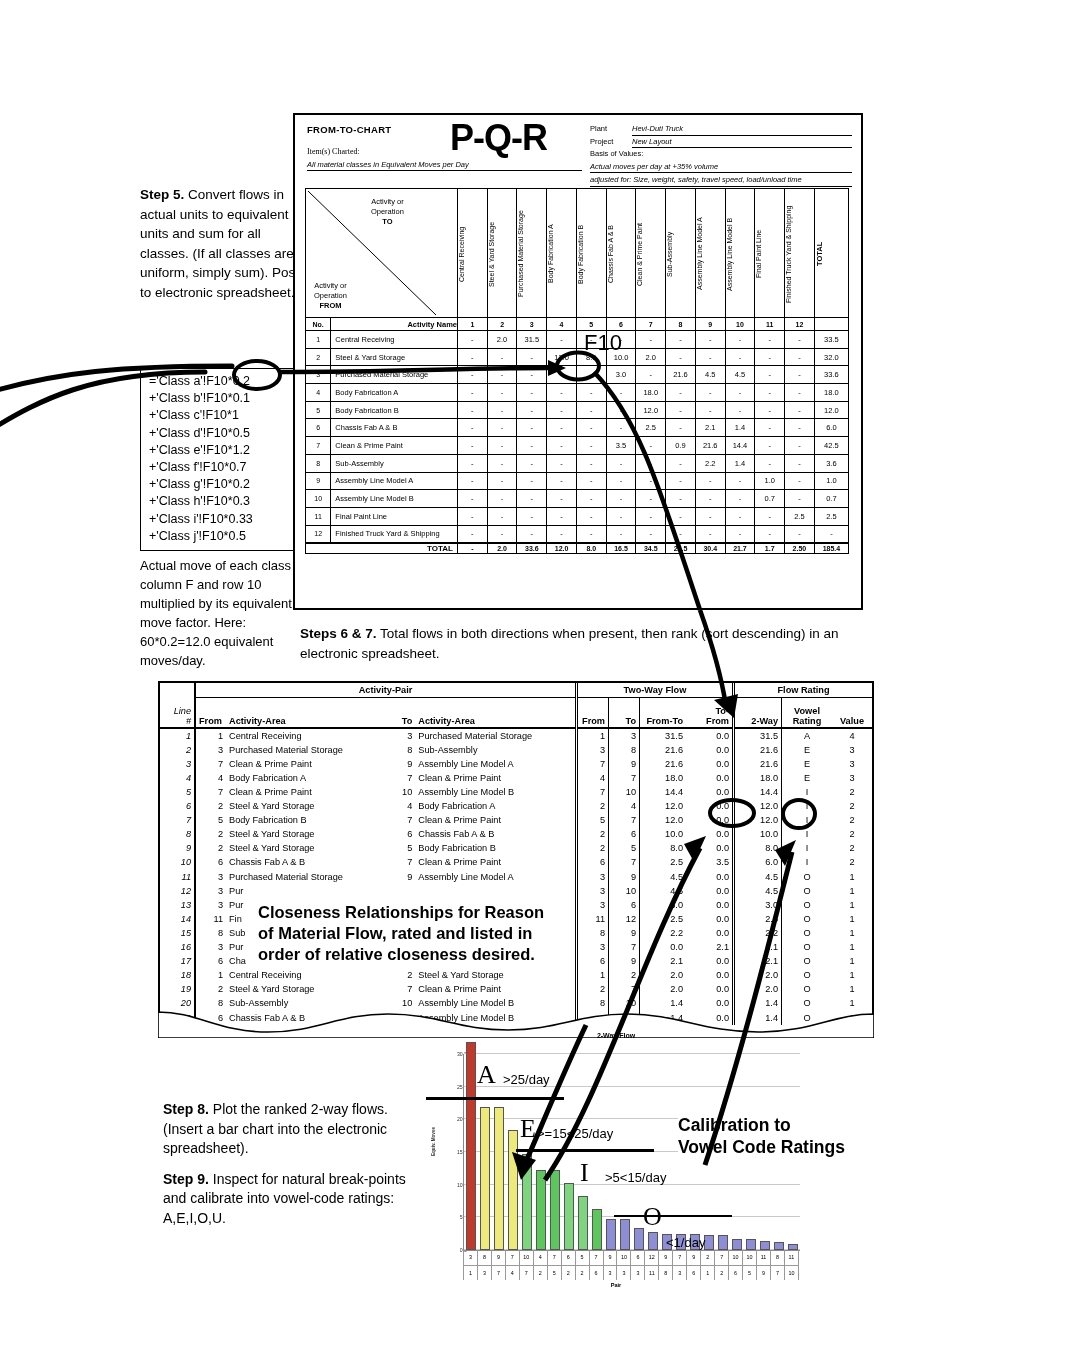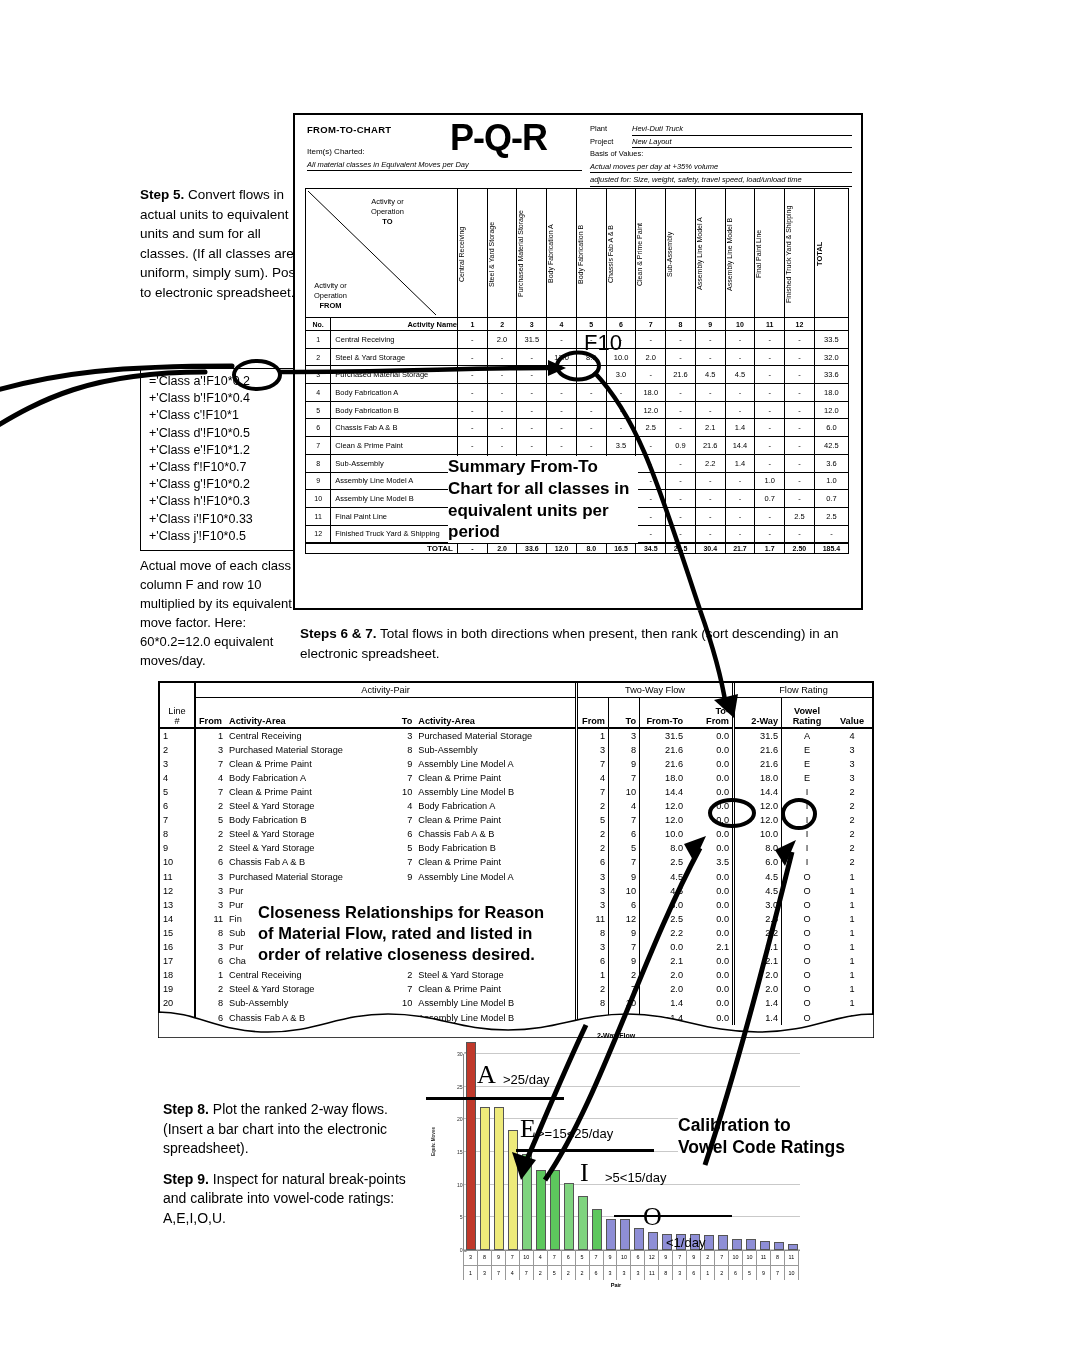--- a/index.html
+++ b/index.html
@@ -7,21 +7,21 @@
        font-family:"Liberation Sans", sans-serif;color:#000;}
 
   
   .abs{position:absolute;}
   .sheet{position:absolute;left:0;top:0;width:1080px;height:1352px;background:#fff;}
 
   
   #ftc{left:293px;top:113px;width:566px;height:493px;border:2px solid #000;background:#fff;}
   .ftc-head{position:relative;height:72px;}
   .ftc-title-sm{position:absolute;left:12px;top:9px;font-size:9.5px;font-weight:bold;letter-spacing:.3px;}
-  .ftc-item-lab{position:absolute;left:12px;top:32px;font-size:8px;}
+  .ftc-item-lab{position:absolute;left:12px;top:32px;font-size:8px;font-family:Liberation Serif, serif;}
   .ftc-item-val{position:absolute;left:12px;top:45px;font-size:7.5px;font-style:italic;
                 width:275px;border-bottom:1px solid #000;padding-bottom:1px;}
   .pqr{position:absolute;left:155px;top:2px;font-size:36px;font-weight:bold;letter-spacing:-1px;}
   .ftc-right{position:absolute;left:295px;top:8px;width:262px;font-size:7.5px;line-height:11.5px;}
   .ftc-right .row{display:flex;}
   .ftc-right .lab{width:42px;}
   .ftc-right .val{flex:1;font-style:italic;border-bottom:1px solid #000;}
   .ftc-right .wide{font-style:italic;border-bottom:1px solid #000;margin-top:1px;}
 
   
@@ -56,27 +56,27 @@
 
   
   #step67{left:300px;top:624px;width:560px;font-size:13.5px;line-height:19.5px;}
 
   
   #sheet2{left:158px;top:681px;width:712px;height:345px;background:#fff;
           border-left:2px solid #000;border-right:2px solid #000;border-top:2px solid #000;
           overflow:hidden;}
   table.ss{border-collapse:collapse;width:100%;font-size:9.2px;}
   table.ss td,table.ss th{padding:0 3px;height:14.1px;border:0;}
-  .grp{font-weight:normal;text-align:center;border-bottom:1px solid #000 !important;}
+  .grp{font-weight:bold;text-align:center;border-bottom:1px solid #000 !important;}
   .hrow th{font-weight:bold;text-align:center;vertical-align:bottom;
            border-bottom:2px solid #000 !important;line-height:10.5px;}
   .vbar{border-left:1px solid #000 !important;}
   .vbar2{border-left:3px double #000 !important;}
   .ss .cnum{text-align:right;width:24px;}
-  .ss .cline{width:28px;font-weight:normal;}
+  .ss .cline{text-align:right;width:28px;font-weight:normal;font-style:italic;}
   .ss .cname{text-align:left;}
   .ss .cval{text-align:right;width:40px;}
   .ss .cvow{text-align:center;width:44px;}
   .ss .cv2{text-align:center;width:34px;}
   .sepL{border-left:2px solid #000 !important;}
   .torn{position:absolute;left:158px;top:1010px;width:716px;height:28px;}
 
   
   .callout{position:absolute;background:#fff;font-weight:bold;line-height:1.28;}
   #co-summary{left:448px;top:456px;width:190px;font-size:17px;}
@@ -120,21 +120,21 @@
 <body>
 
 <div class="sheet">
 
   <div class="abs" id="step5">
     <b>Step 5.</b><span> Convert flows in actual units to equivalent units and sum for all classes. (If all classes are uniform, simply sum). Post to electronic spreadsheet.</span>
   </div>
 
   <div class="abs" id="formula">
     <div>='Class a'!F10*0.2</div>
-    <div>+'Class b'!F10*0.4</div>
+    <div>+'Class b'!F10*0.1</div>
     <div>+'Class c'!F10*1</div>
     <div>+'Class d'!F10*0.5</div>
     <div>+'Class e'!F10*1.2</div>
     <div>+'Class f'!F10*0.7</div>
     <div>+'Class g'!F10*0.2</div>
     <div>+'Class h'!F10*0.3</div>
     <div>+'Class i'!F10*0.33</div>
     <div>+'Class j'!F10*0.5</div>
   </div>
 
@@ -462,21 +462,20 @@
       </tr>
     </tbody>
       </table>
 
     <div class="ftc-notes">NOTES:</div>
     <div class="ftc-cc">© RICHARD MUTHER &amp; ASSOCIATES - 136  May be reproduced for in-company use provided original source is not deleted.</div>
   </div>
 
   <div class="abs" style="left:584px;top:330px;font-size:22px;font-family:'Liberation Sans',sans-serif;">F10</div>
 
-  <div class="callout" id="co-summary">Summary From-To Chart for all classes in equivalent units per period</div>
 
   <div class="abs" id="step67">
     <b>Steps 6 &amp; 7.</b><span>  Total flows in both directions when present, then rank (sort descending) in an electronic spreadsheet.</span>
   </div>
 
   <div class="abs" id="sheet2">
     <table class="ss">
       <tbody>
           <tr>
         <td style="border-bottom:1px solid #fff"></td>

